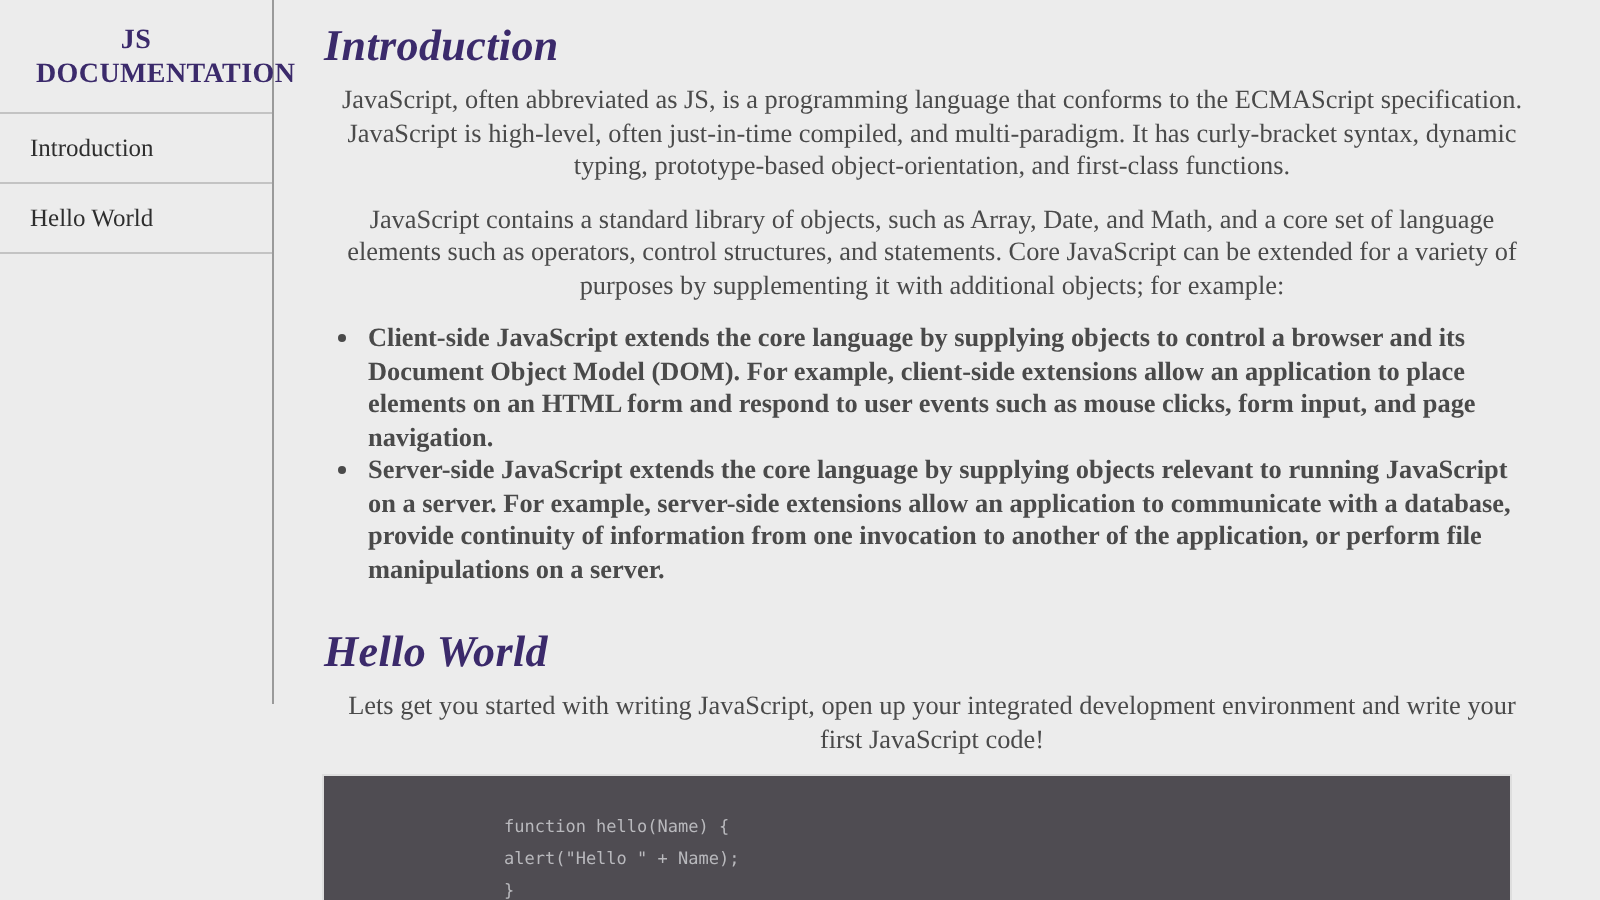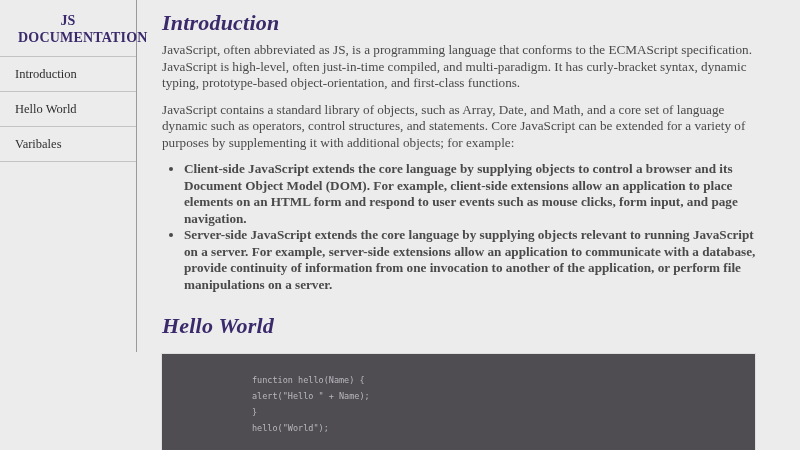--- a/index.html
+++ b/index.html
@@ -92,21 +92,21 @@
     letter-spacing: 0.2px;
   }
   .section-title.second {
     padding-top: 18px;
   }
   .para {
     font-size: 13.2px;
     line-height: 16.5px;
     color: #4a4a4a;
     margin: 0 0 10px 0;
-    text-align: left;
+    text-align: center;
   }
   .bullets {
     margin: 0 0 2px 0;
     padding-left: 22px;
     list-style-type: disc;
     font-weight: bold;
   }
   .bullets li {
     font-size: 13.2px;
     line-height: 16.5px;
@@ -140,38 +140,38 @@
 <div class="page">
 
   <nav class="navbar">
     <header class="nav-header">
       <span class="l1">JS</span>
       <span class="l2">DOCUMENTATION</span>
     </header>
     <div class="nav-links">
       <a class="nav-link" href="#introduction">Introduction</a>
       <a class="nav-link" href="#hello-world">Hello World</a>
-      <a class="nav-link" href="#varibales">Varibales</a>
     </div>
   </nav>
 
   <main class="main-doc">
 
     <section class="main-section">
       <h1 class="section-title">Introduction</h1>
       <p class="para">JavaScript, often abbreviated as JS, is a programming language that conforms to the ECMAScript specification. JavaScript is high-level, often just-in-time compiled, and multi-paradigm. It has curly-bracket syntax, dynamic typing, prototype-based object-orientation, and first-class functions.</p>
-      <p class="para">JavaScript contains a standard library of objects, such as Array, Date, and Math, and a core set of language dynamic such as operators, control structures, and statements. Core JavaScript can be extended for a variety of purposes by supplementing it with additional objects; for example:</p>
+      <p class="para">JavaScript contains a standard library of objects, such as Array, Date, and Math, and a core set of language elements such as operators, control structures, and statements. Core JavaScript can be extended for a variety of purposes by supplementing it with additional objects; for example:</p>
       <ul class="bullets">
         <li>Client-side JavaScript extends the core language by supplying objects to control a browser and its Document Object Model (DOM). For example, client-side extensions allow an application to place elements on an HTML form and respond to user events such as mouse clicks, form input, and page navigation.</li>
         <li>Server-side JavaScript extends the core language by supplying objects relevant to running JavaScript on a server. For example, server-side extensions allow an application to communicate with a database, provide continuity of information from one invocation to another of the application, or perform file manipulations on a server.</li>
       </ul>
     </section>
 
     <section class="main-section">
       <h1 class="section-title second">Hello World</h1>
+      <p class="para">Lets get you started with writing JavaScript, open up your integrated development environment and write your first JavaScript code!</p>
       <div class="code-wrap">
         <pre class="code">function hello(Name) {
 alert("Hello " + Name);
 }
 hello("World");</pre>
       </div>
     </section>
 
   </main>
 </div>

